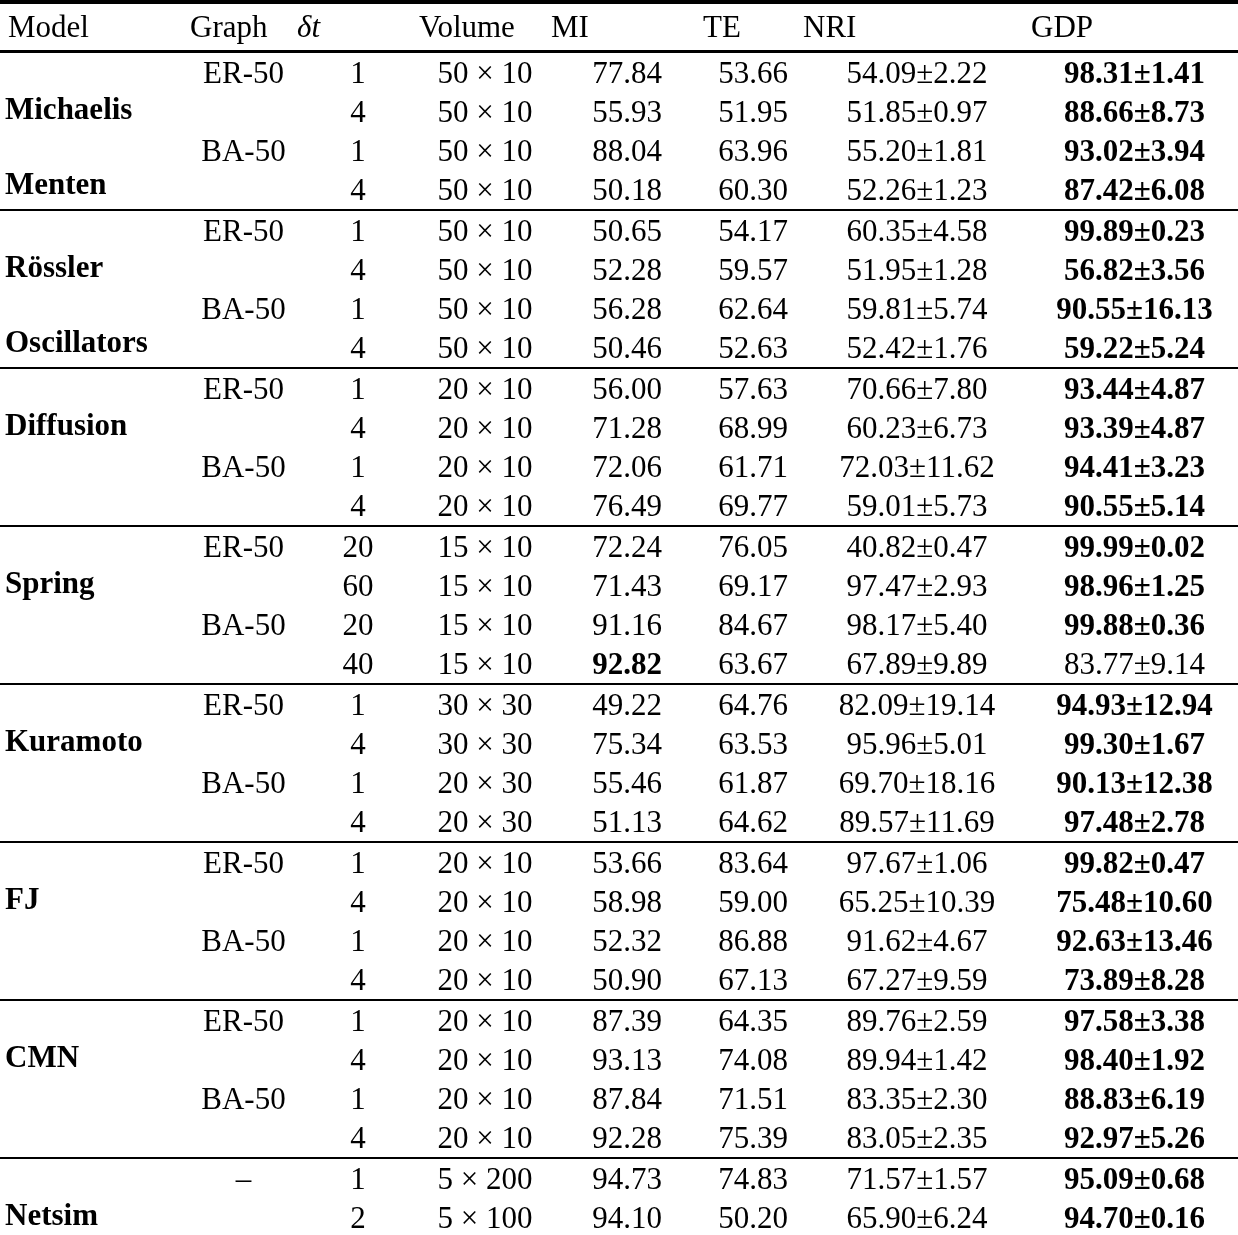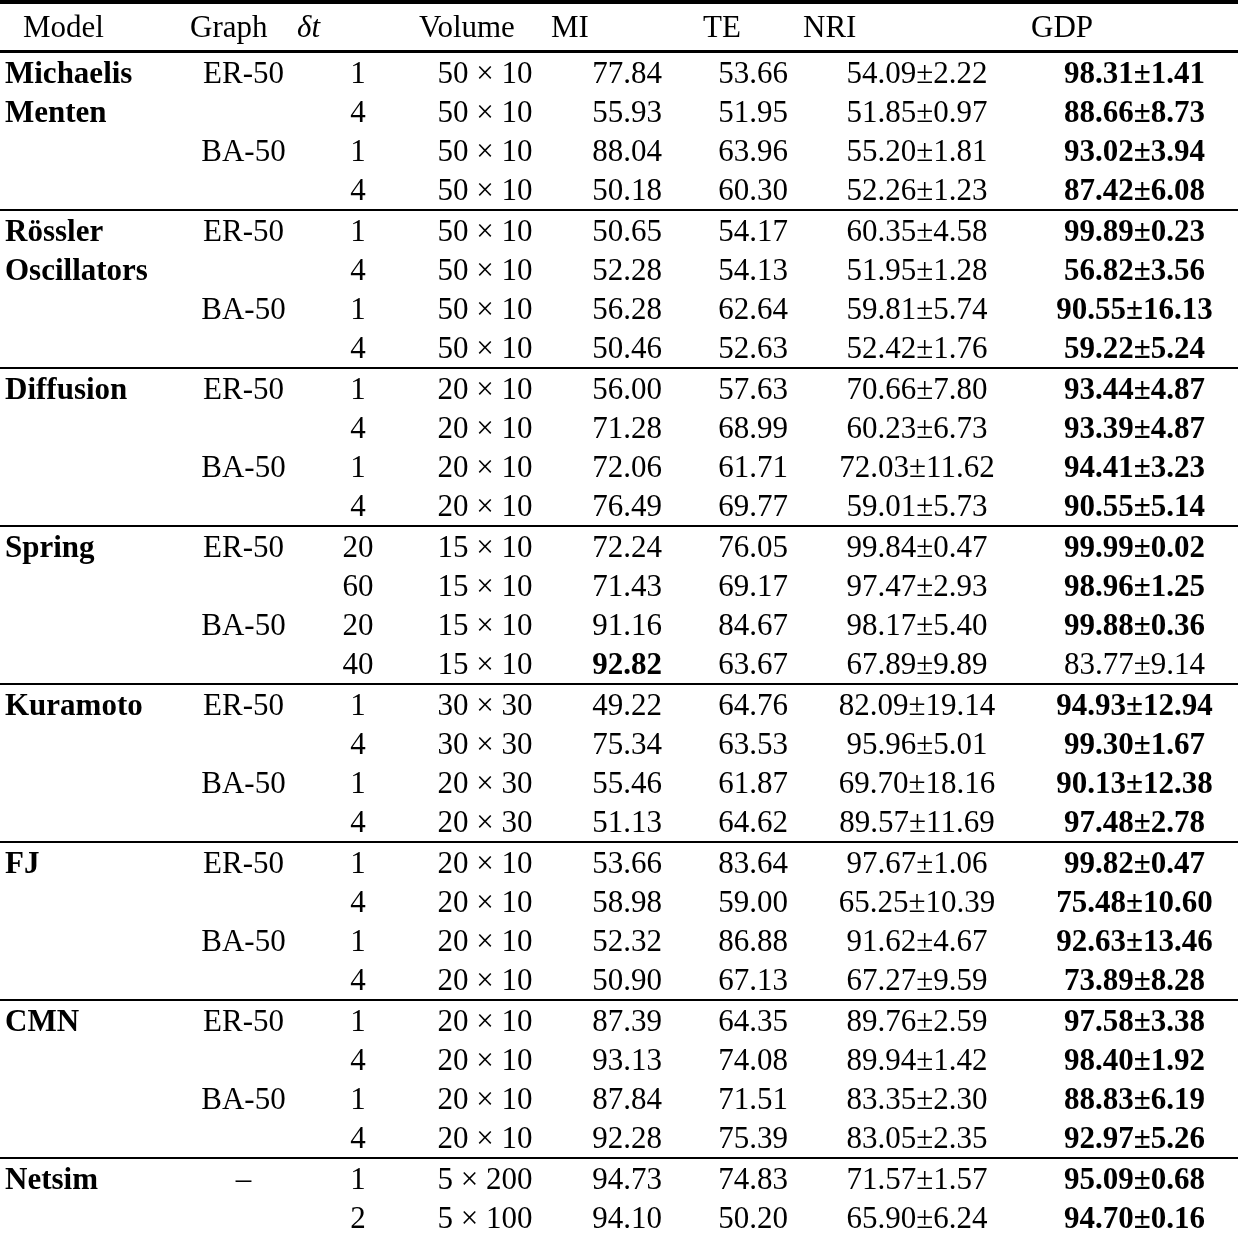--- a/index.html
+++ b/index.html
@@ -27,21 +27,21 @@
     height: 49px;
   }
   th {
     font-weight: normal;
     text-align: left;
     vertical-align: middle;
     padding: 0;
   }
   th.col-model {
     text-align: left;
-    padding-left: 23px;
+    padding-left: 8px;
   }
   th.col-dt {
     font-style: italic;
   }
   tbody.section {
     border-top: 2px solid #000000;
   }
   td {
     padding: 0;
     text-align: center;
@@ -53,20 +53,21 @@
   }
   td.model-cell {
     text-align: left;
     vertical-align: top;
     font-weight: bold;
     padding-left: 5px;
   }
   td.model-cell div {
     height: 39px;
     line-height: 39px;
+    margin-top: 36px;
   }
   td.graph-cell {
     vertical-align: top;
     line-height: 39px;
   }
   td.bold {
     font-weight: bold;
   }
 </style>
 </head>
@@ -146,21 +147,21 @@
         <td class="cell-volume">50 × 10</td>
         <td class="cell-mi">50.65</td>
         <td class="cell-te">54.17</td>
         <td class="cell-nri">60.35±4.58</td>
         <td class="cell-gdp bold">99.89±0.23</td>
       </tr>
       <tr>
         <td class="cell-dt">4</td>
         <td class="cell-volume">50 × 10</td>
         <td class="cell-mi">52.28</td>
-        <td class="cell-te">54.13</td>
+        <td class="cell-te">59.57</td>
         <td class="cell-nri">51.95±1.28</td>
         <td class="cell-gdp bold">56.82±3.56</td>
       </tr>
       <tr>
         <td rowspan="2" class="graph-cell">BA-50</td>
         <td class="cell-dt">1</td>
         <td class="cell-volume">50 × 10</td>
         <td class="cell-mi">56.28</td>
         <td class="cell-te">62.64</td>
         <td class="cell-nri">59.81±5.74</td>
@@ -217,21 +218,21 @@
     <tbody class="section">
       <tr>
         <td rowspan="4" class="model-cell">
           <div>Spring</div>
         </td>
         <td rowspan="2" class="graph-cell">ER-50</td>
         <td class="cell-dt">20</td>
         <td class="cell-volume">15 × 10</td>
         <td class="cell-mi">72.24</td>
         <td class="cell-te">76.05</td>
-        <td class="cell-nri">99.84±0.47</td>
+        <td class="cell-nri">40.82±0.47</td>
         <td class="cell-gdp bold">99.99±0.02</td>
       </tr>
       <tr>
         <td class="cell-dt">60</td>
         <td class="cell-volume">15 × 10</td>
         <td class="cell-mi">71.43</td>
         <td class="cell-te">69.17</td>
         <td class="cell-nri">97.47±2.93</td>
         <td class="cell-gdp bold">98.96±1.25</td>
       </tr>

